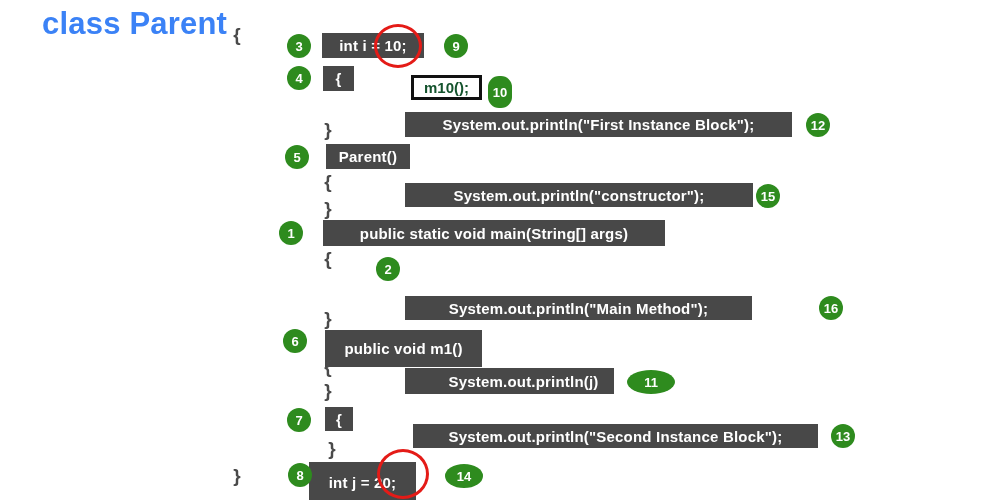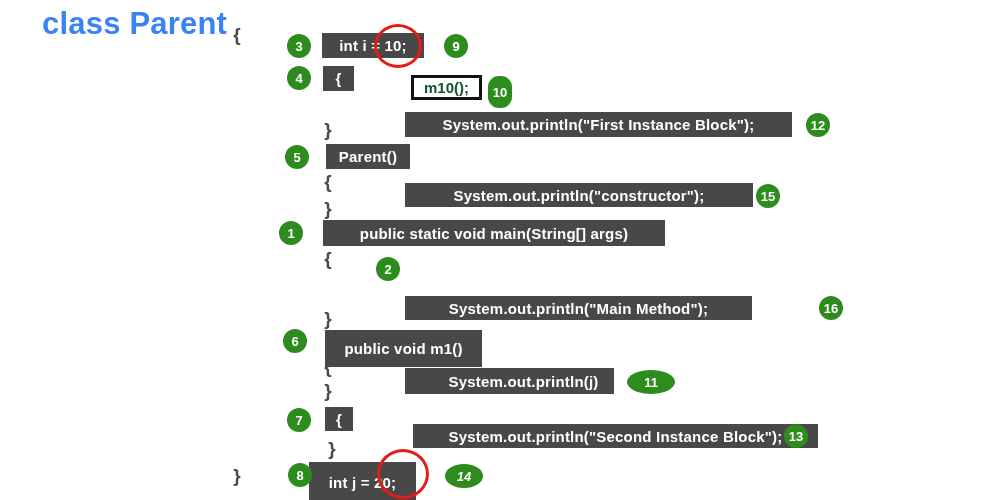--- a/index.html
+++ b/index.html
@@ -106,19 +106,19 @@
     <div class="badge" style="left: 287px; top: 34px; width: 24px; height: 24px;">3</div>
     <div class="badge" style="left: 287px; top: 66px; width: 24px; height: 24px;">4</div>
     <div class="badge" style="left: 285px; top: 145px; width: 24px; height: 24px;">5</div>
     <div class="badge" style="left: 283px; top: 329px; width: 24px; height: 24px;">6</div>
     <div class="badge" style="left: 287px; top: 408px; width: 24px; height: 24px;">7</div>
     <div class="badge" style="left: 288px; top: 463px; width: 24px; height: 24px;">8</div>
     <div class="badge" style="left: 444px; top: 34px; width: 24px; height: 24px;">9</div>
     <div class="badge" style="left: 488px; top: 76px; width: 24px; height: 32px; border-radius: 11px;">10</div>
     <div class="badge" style="left: 627px; top: 370px; width: 48px; height: 24px;">11</div>
     <div class="badge" style="left: 806px; top: 113px; width: 24px; height: 24px;">12</div>
-    <div class="badge" style="left: 784px; top: 424px; width: 24px; height: 24px;">13</div>
-    <div class="badge" style="left: 445px; top: 464px; width: 38px; height: 24px; font-style: italic;">14</div>
+    <div class="badge" style="left: 831px; top: 424px; width: 24px; height: 24px;">13</div>
+    <div class="badge" style="left: 445px; top: 464px; width: 38px; height: 24px;">14</div>
     <div class="badge" style="left: 756px; top: 184px; width: 24px; height: 24px;">15</div>
     <div class="badge" style="left: 812px; top: 296px; width: 24px; height: 24px; margin-left: 7px;">16</div>
     <div class="highlight" style="left: 374px; top: 24px; width: 48px; height: 44px;"></div>
     <div class="highlight" style="left: 377px; top: 449px; width: 52px; height: 50px;"></div>
   </div>
 
 </body></html>

